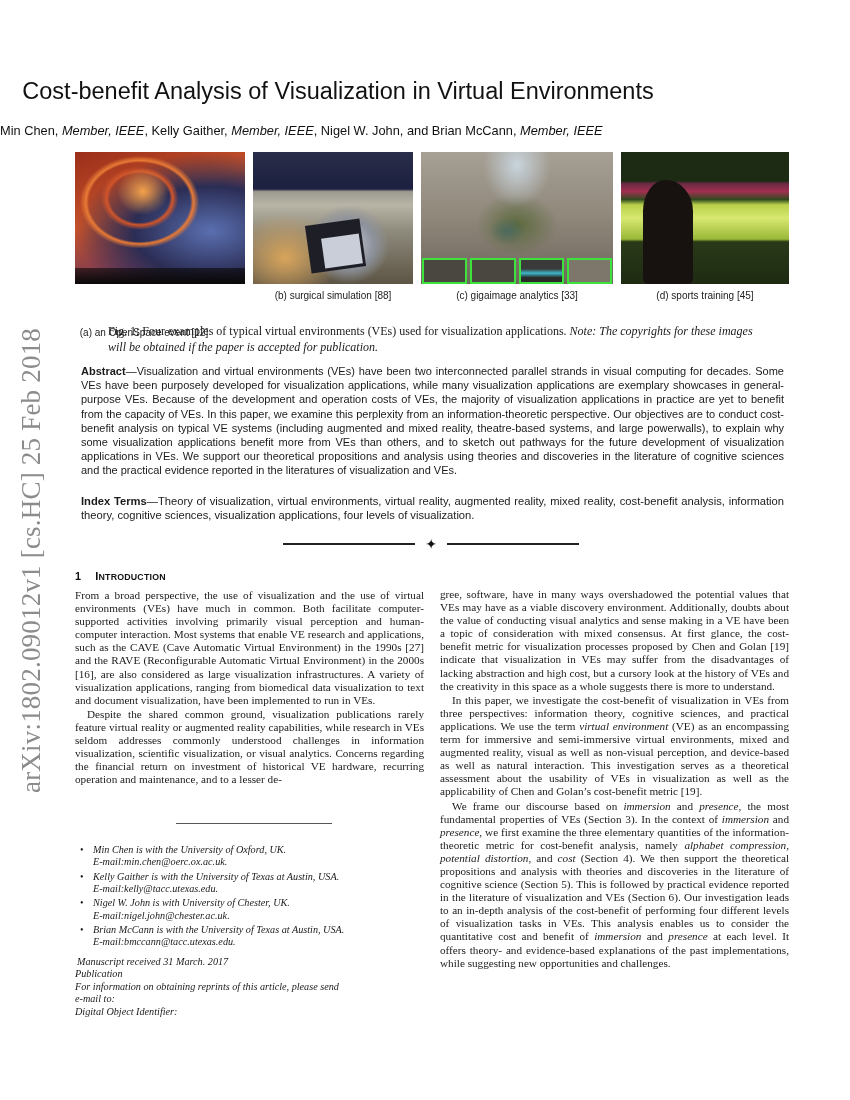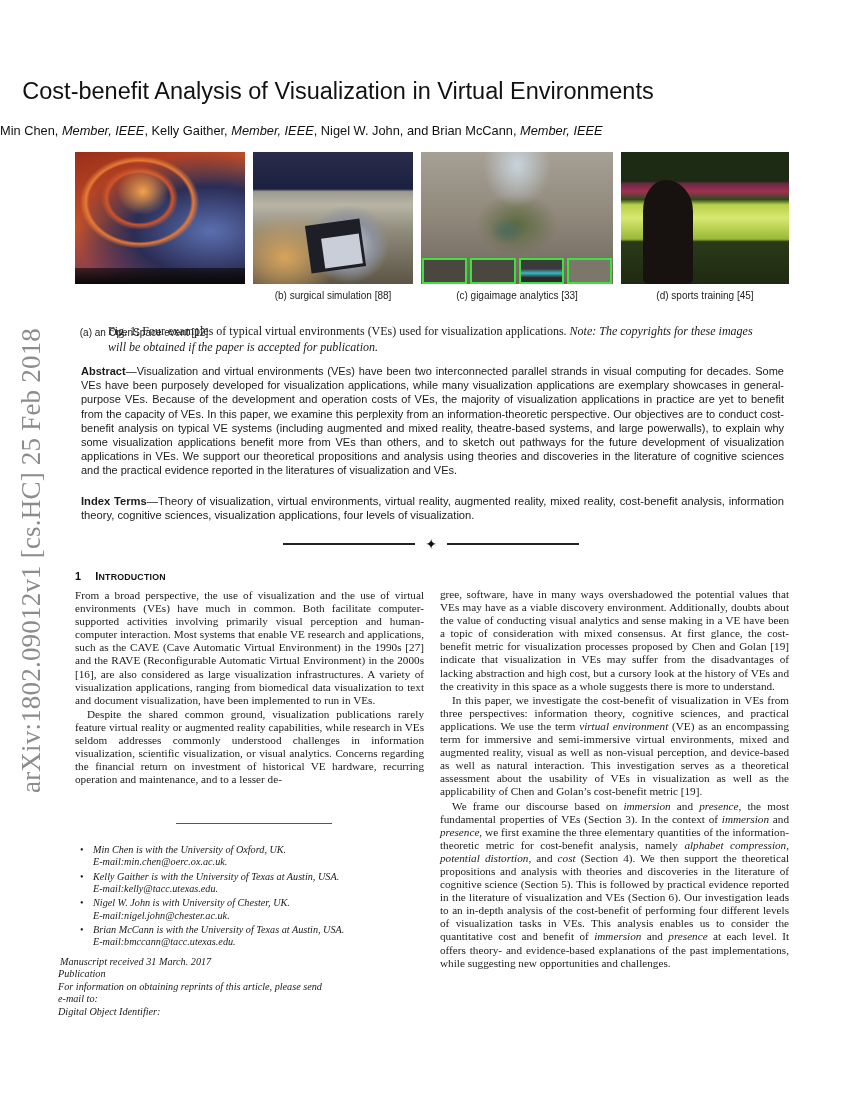--- a/index.html
+++ b/index.html
@@ -212,21 +212,21 @@
     .footnotes li {
       position: relative;
       padding-left: 13px;
       margin-bottom: 2.3px;
     }
     .footnotes li .bullet {
       position: absolute; left: 0; top: 0; font-style: normal;
     }
     .manuscript {
       position: absolute;
-      left: 58px; top: 956px; width: 350px;
+      left: 75px; top: 956px; width: 350px;
       font-family: "Liberation Serif", serif;
       font-style: italic;
       font-size: 10.2px;
       line-height: 12.4px;
       color: #1a1a1a;
     }
     .manuscript .first { padding-left: 2px; }
   </style>
 </head>
 <body>

